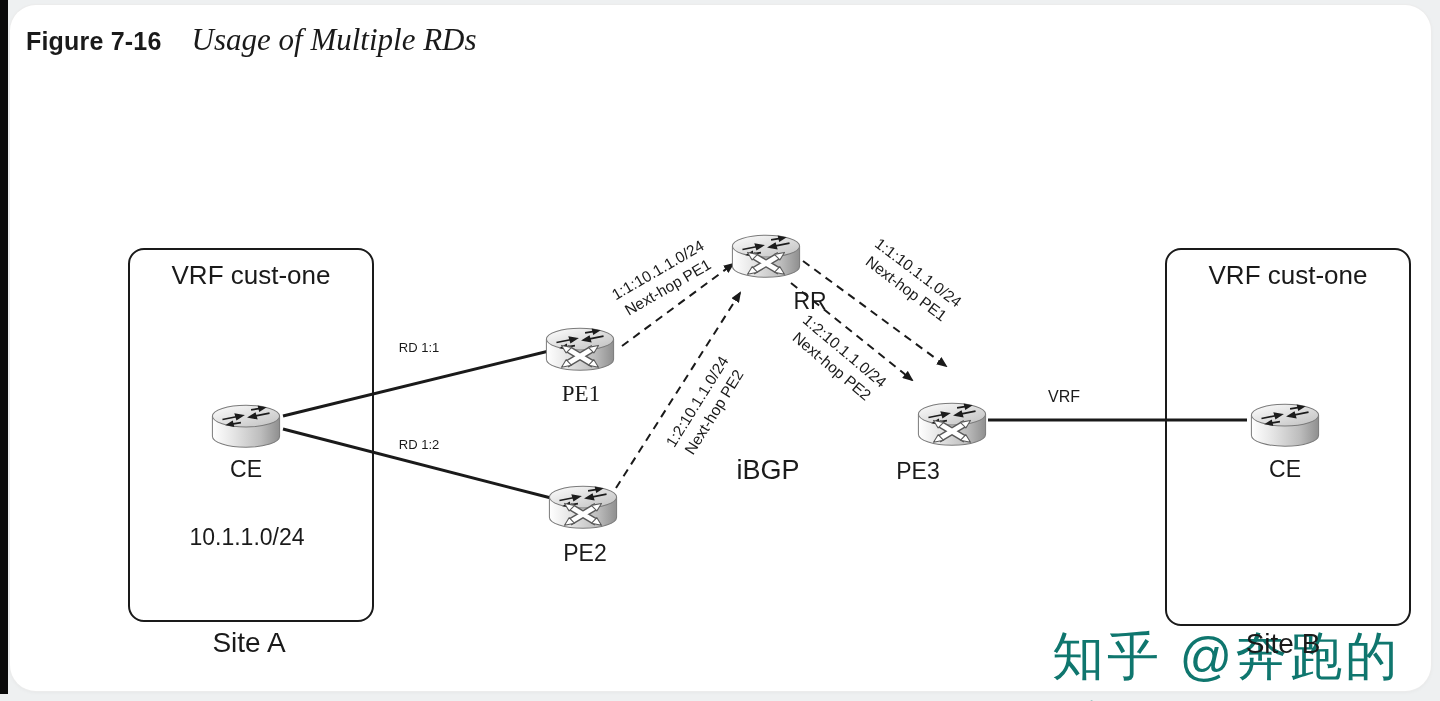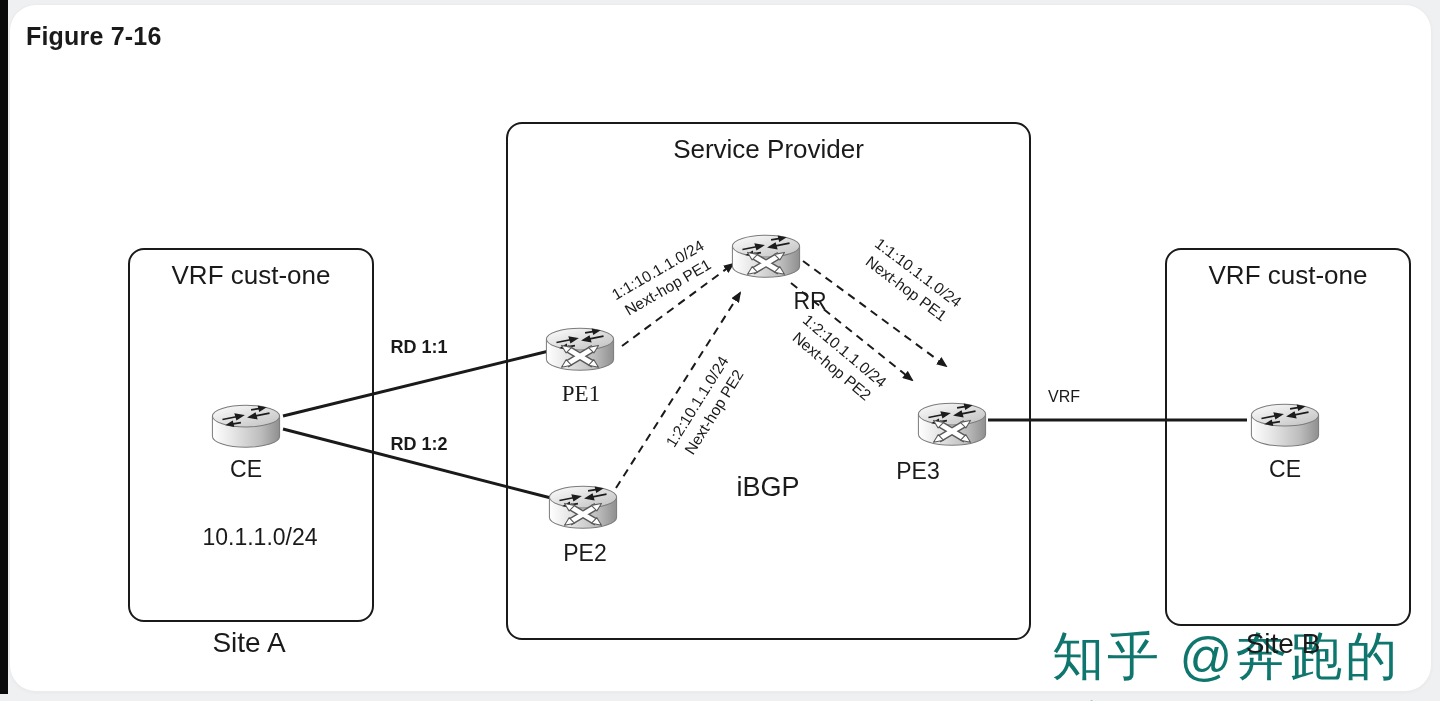--- a/index.html
+++ b/index.html
@@ -22,25 +22,25 @@
   .fig-name{font-family:"Liberation Serif",serif;font-style:italic;font-size:31px;}
 
   .site-box{position:absolute;border:2px solid #1a1a1a;border-radius:16px;background:transparent;}
   .box-title{position:absolute;top:10px;left:0;right:0;text-align:center;font-size:26px;}
 
   .router{position:absolute;width:84px;height:56px;}
   .router svg{display:block;width:100%;height:100%;}
 
   .lbl{position:absolute;transform:translate(-50%,-50%);white-space:nowrap;}
   .router-name{font-size:23px;}
-  .subnet{font-size:23px;margin-left:13px;}
+  .subnet{font-size:23px;}
   .site-caption{font-size:28px;z-index:3;}
-  .rd{font-size:18px;font-weight:bold;}
+  .rd{font-size:13px;}
   .vrf{font-size:16px;}
-  .ibgp{font-size:27px;margin-top:17px;}
+  .ibgp{font-size:27px;}
 
   .rot-label{
     position:absolute;transform:translate(-50%,-50%) rotate(var(--r));
     text-align:center;font-size:15.5px;line-height:1.3;white-space:nowrap;
   }
 
   svg.wires{position:absolute;inset:0;pointer-events:none;}
   .watermark{
     position:absolute;left:1052px;top:622px;font-size:52px;letter-spacing:3px;
     color:#0f766e;z-index:2;
@@ -95,27 +95,25 @@
 </svg>
 </div>
 
 <div class="black-strip"></div>
 <div class="card"></div>
 
 <div class="stage">
 
   <div class="fig-title">
     <span class="fig-label">Figure 7-16</span>
+    <span class="fig-name">Usage of Multiple RDs</span>
   </div>
 
   <div class="site-box" style="left:128px;top:248px;width:242px;height:370px;">
     <div class="box-title">VRF cust-one</div>
-  </div>
-  <div class="site-box" style="left:506px;top:122px;width:521px;height:514px;">
-    <div class="box-title">Service Provider</div>
   </div>
   <div class="site-box" style="left:1165px;top:248px;width:242px;height:374px;">
     <div class="box-title">VRF cust-one</div>
   </div>
 
   <svg class="wires" width="1440" height="701">
     <defs>
       <marker id="ah" markerWidth="11" markerHeight="9" refX="9" refY="4.5" orient="auto" markerUnits="userSpaceOnUse">
         <polygon points="0,0 11,4.5 0,9" fill="#1a1a1a"></polygon>
       </marker>

